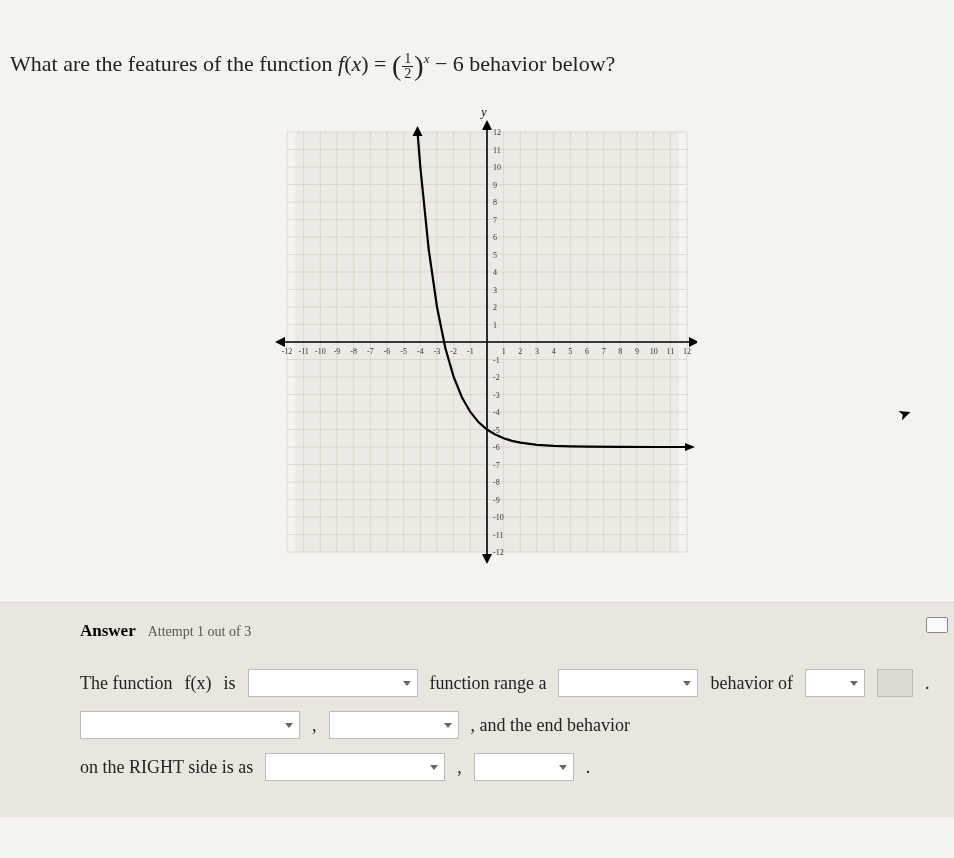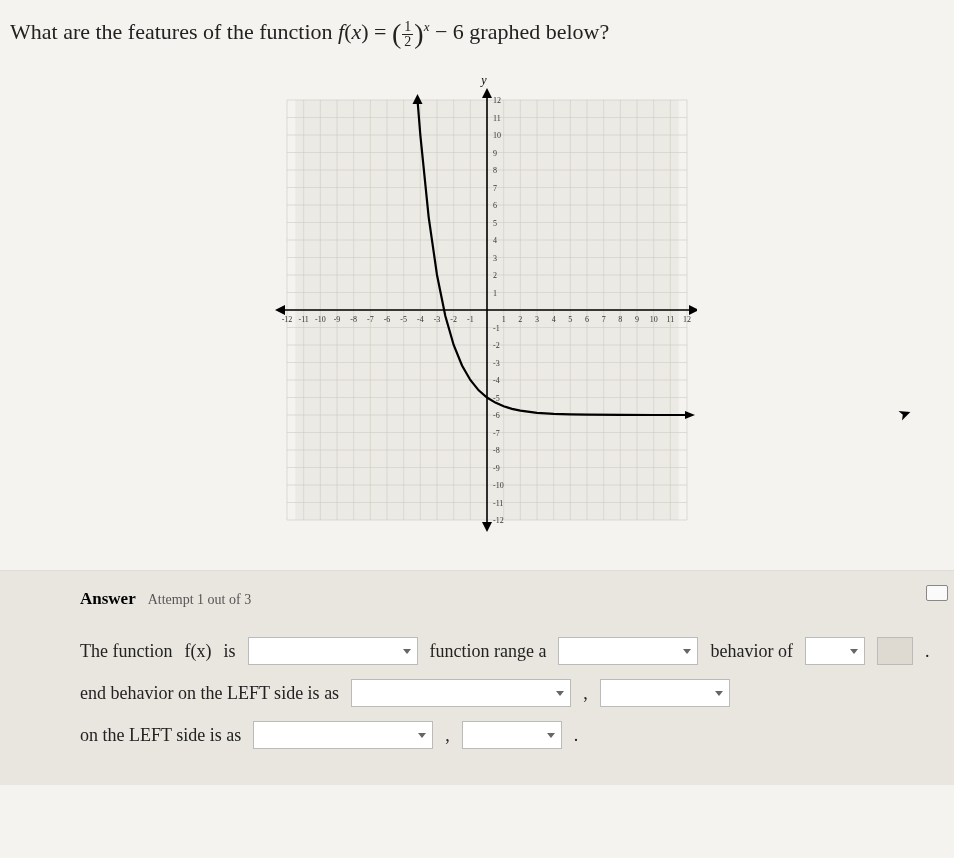--- a/index.html
+++ b/index.html
@@ -8,20 +8,21 @@
     background: #f5f3ef;
     width: 954px;
     height: 858px;
     overflow: hidden;
     position: relative;
   }
   .question-row {
     padding: 18px 19px 10px 10px;
     font-size: 22px;
     color: #222;
+    margin-top: 32px;
   }
   .question-row .fx { font-style: italic; }
   .frac {
     display: inline-block;
     vertical-align: middle;
     text-align: center;
     font-size: 14px;
     line-height: 1;
     margin: 0 1px;
   }
@@ -105,21 +106,21 @@
     height: 28px;
     background: #dedad1;
     border: 1px solid #bbb;
   }
 </style>
 </head>
 <body>
 
 <div class="question-row">
   <span>What are the features of the function </span>
-  <span class="fx">f</span>(<span class="fx">x</span>)<span> = </span><span class="paren">(</span><span class="frac"><span class="num">1</span><span class="den">2</span></span><span class="paren">)</span><span class="sup">x</span><span> − 6 </span><span>graphed below?</span>
+  <span class="fx">f</span>(<span class="fx">x</span>)<span> = </span><span class="paren">(</span><span class="frac"><span class="num">1</span><span class="den">2</span></span><span class="paren">)</span><span class="sup">x</span><span> − 6 </span><span>behavior below?</span>
 </div>
 
 <div class="chart-wrap">
   <svg id="chart-svg" width="440" height="480" viewBox="0 0 440 480">
       <rect x="38.33333333333333" y="30" width="383.3333333333333" height="420" fill="#eceae4" stroke="none"></rect>
       <line x1="30" y1="450" x2="30" y2="30" stroke="#cfcbc1" stroke-width="0.6"></line>
       <line x1="46.666666666666664" y1="450" x2="46.666666666666664" y2="30" stroke="#cfcbc1" stroke-width="0.6"></line>
       <line x1="63.33333333333333" y1="450" x2="63.33333333333333" y2="30" stroke="#cfcbc1" stroke-width="0.6"></line>
       <line x1="80" y1="450" x2="80" y2="30" stroke="#cfcbc1" stroke-width="0.6"></line>
       <line x1="96.66666666666666" y1="450" x2="96.66666666666666" y2="30" stroke="#cfcbc1" stroke-width="0.6"></line>
@@ -255,32 +256,32 @@
     <span> behavior of </span>
     <span class="dropdown w4">
         <span class="chev"></span>
       </span>
     <span class="num-box"></span>
     <span>.</span>
   </div>
 
 
   <div class="line">
-    <span>end behavior on the LEFT side is as </span>
     <span class="dropdown w5">
         <span class="chev"></span>
       </span>
     <span> , </span>
     <span class="dropdown w6">
         <span class="chev"></span>
       </span>
+    <span> , and the end behavior</span>
   </div>
 
   <div class="line">
-    <span>on the LEFT side is as </span>
+    <span>on the RIGHT side is as </span>
     <span class="dropdown w7">
         <span class="chev"></span>
       </span>
     <span> , </span>
     <span class="dropdown w8">
         <span class="chev"></span>
       </span>
     <span> .</span>
   </div>
 </div>

